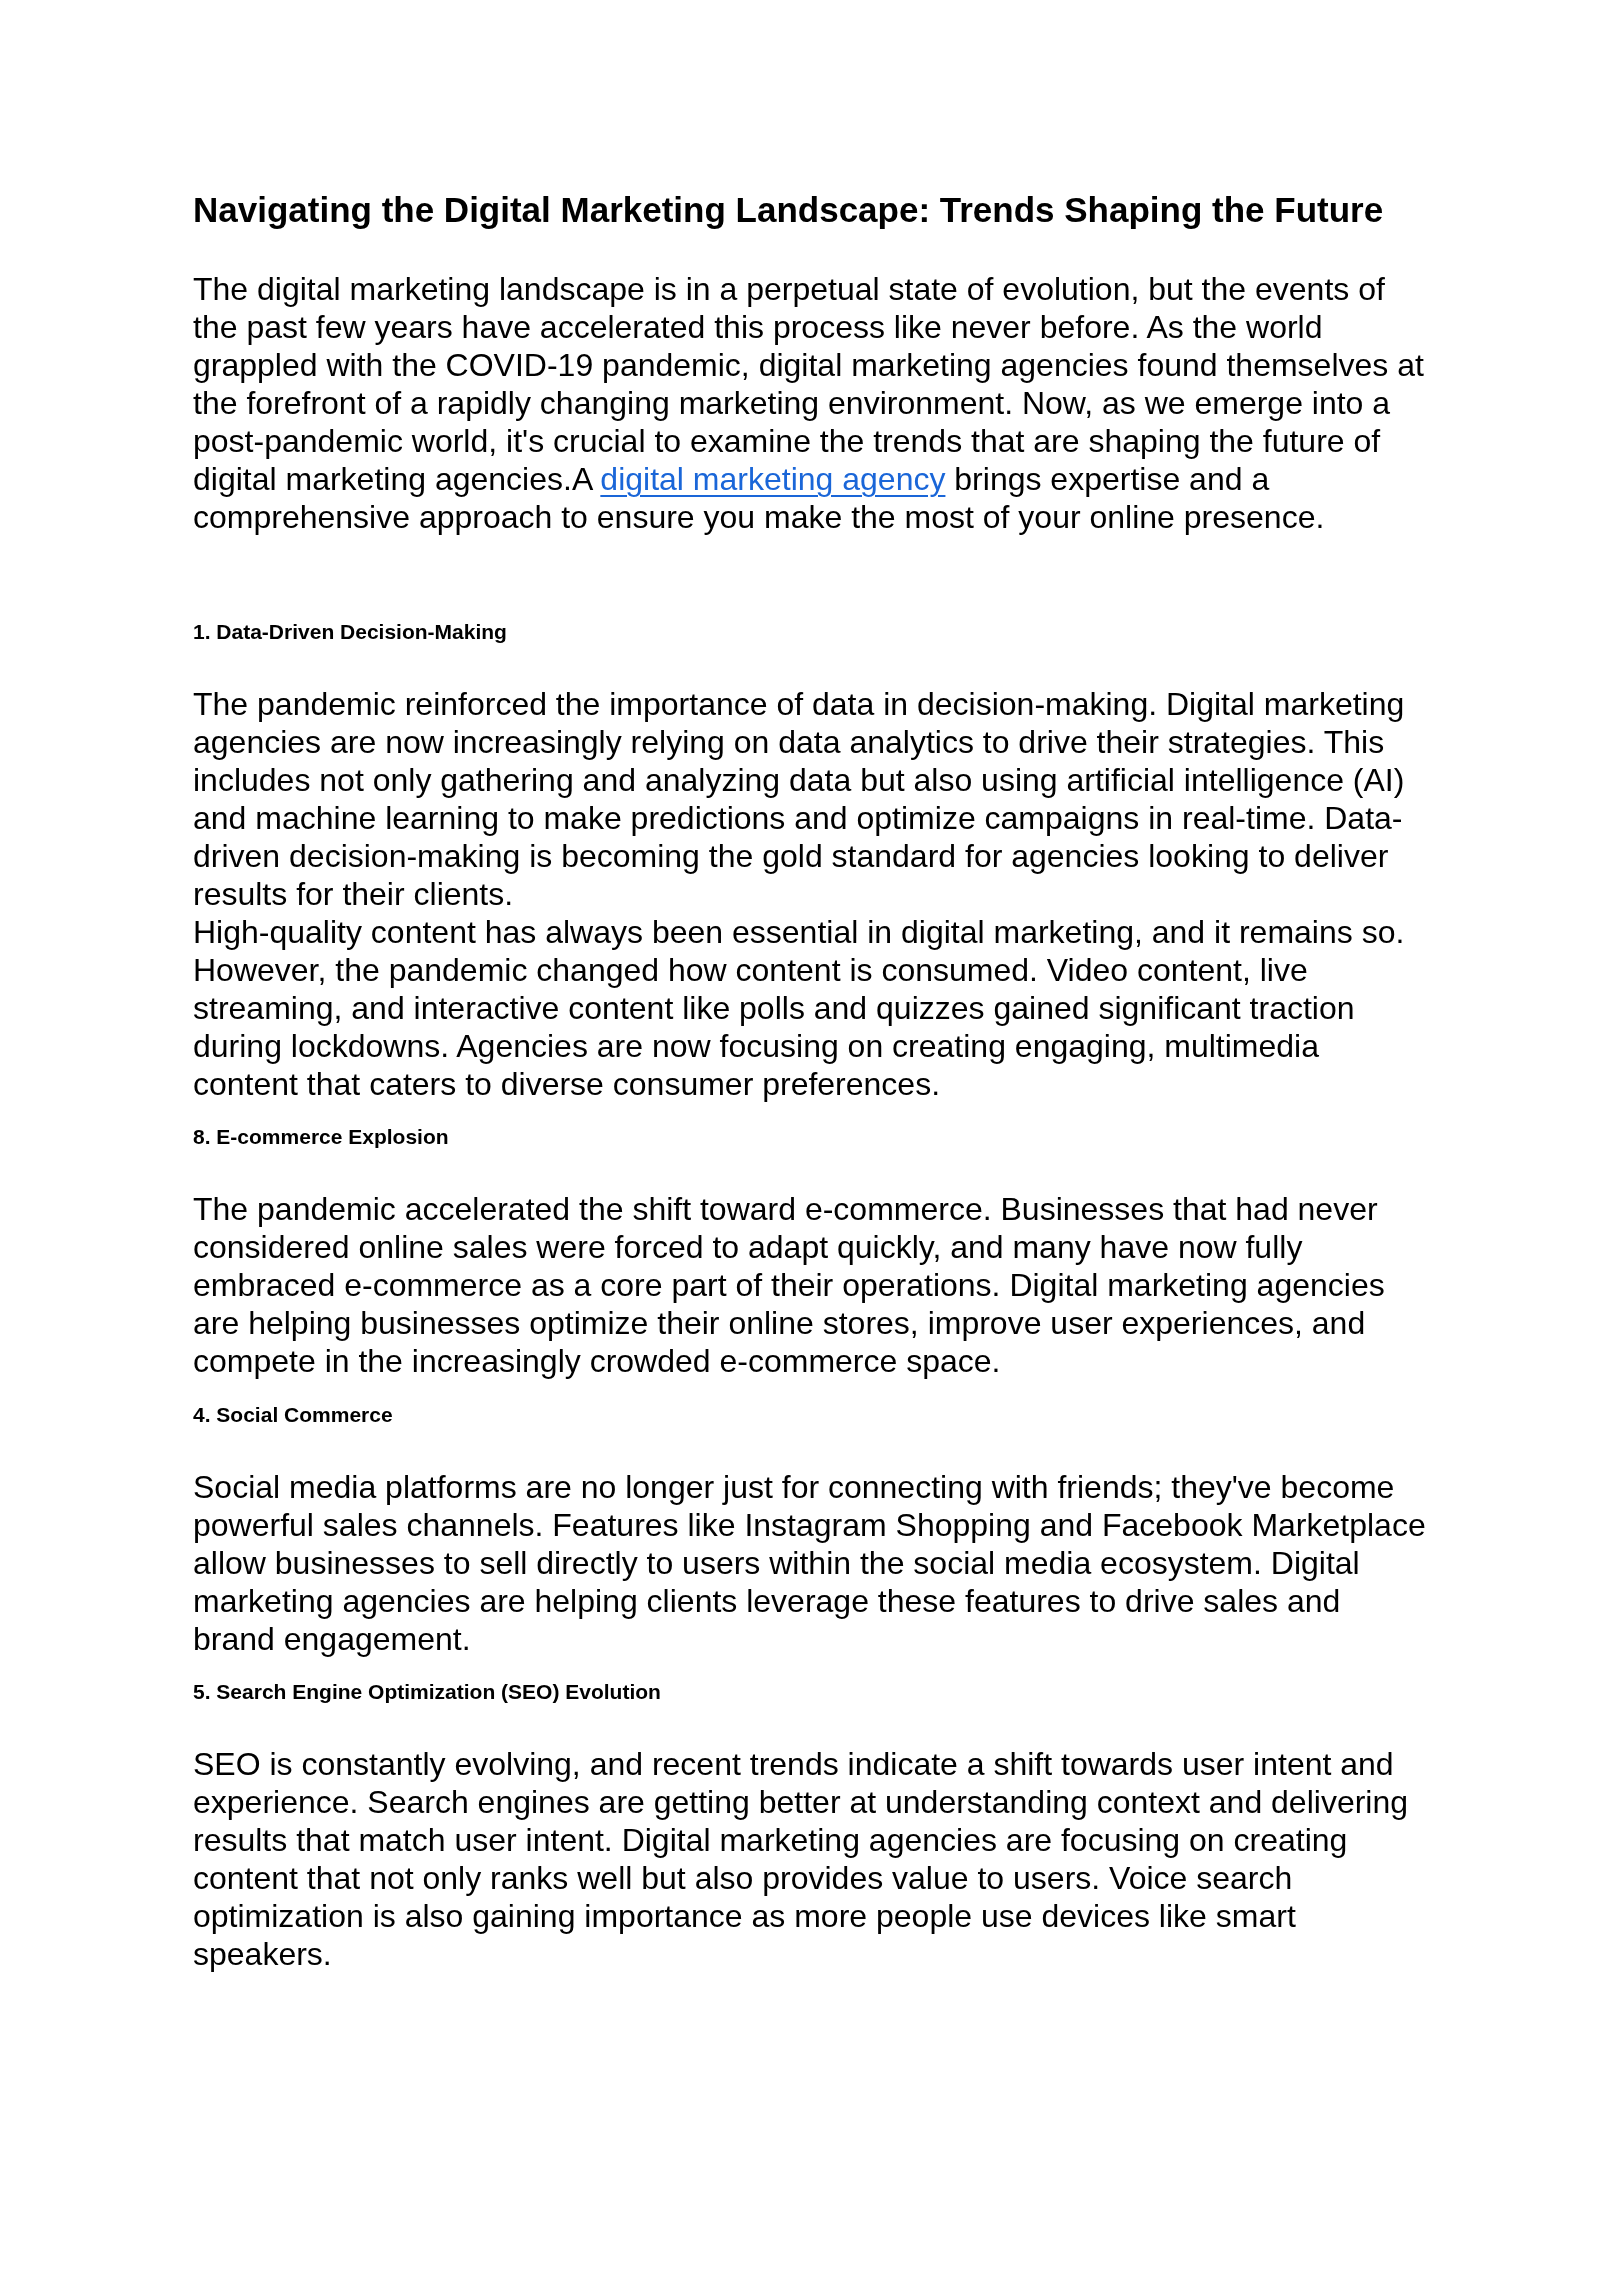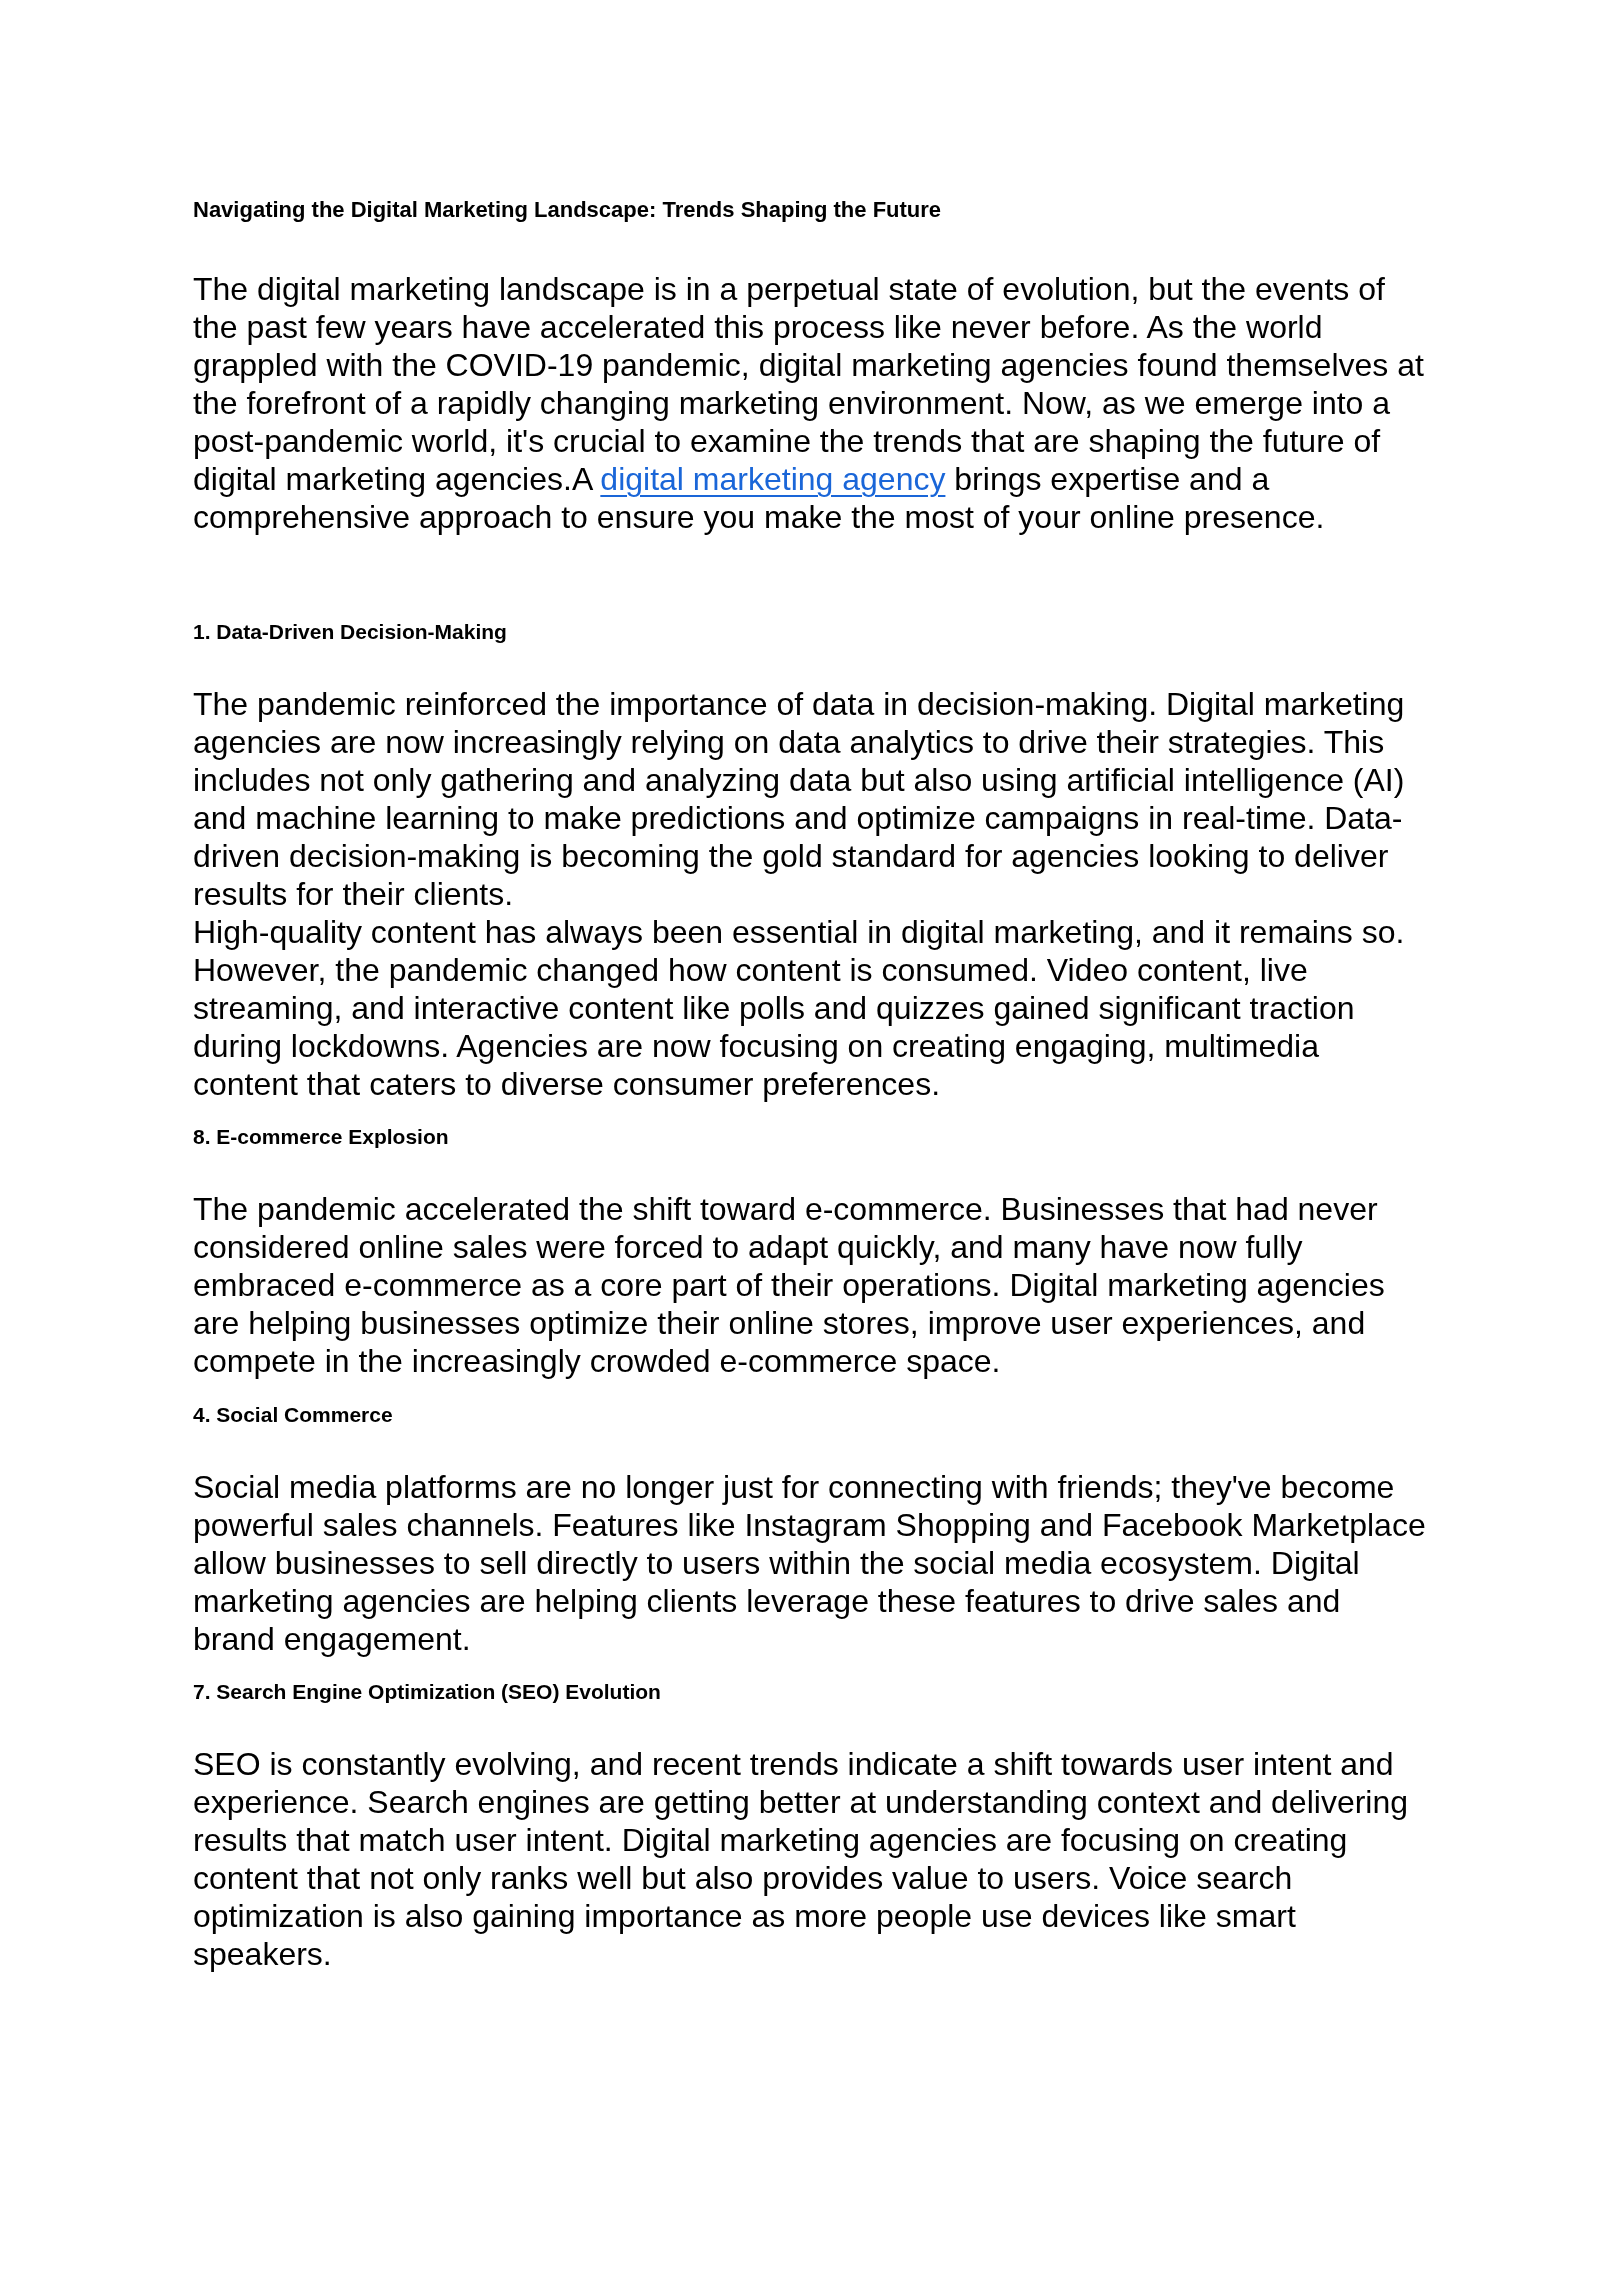--- a/index.html
+++ b/index.html
@@ -12,21 +12,21 @@
     width: 1624px;
     height: 2295px;
     box-sizing: border-box;
     background: #ffffff;
     padding: 191px 193px 0 193px;
     overflow: hidden;
     font-family: "Liberation Sans", "DejaVu Sans", sans-serif;
     color: #000000;
   }
   .doc-title {
-    font-size: 22px;
+    font-size: 35px;
     font-weight: 700;
     line-height: 38px;
     margin: 0 0 41px 0;
   }
   .body-text {
     font-size: 32px;
     font-weight: 400;
     line-height: 38px;
     margin: 0;
     text-align: left;
@@ -65,18 +65,18 @@
   <p class="body-text section-body">The pandemic reinforced the importance of data in decision-making. Digital marketing agencies are now increasingly relying on data analytics to drive their strategies. This includes not only gathering and analyzing data but also using artificial intelligence (AI) and machine learning to make predictions and optimize campaigns in real-time. Data-driven decision-making is becoming the gold standard for agencies looking to deliver results for their clients.</p>
 
   <p class="body-text section-body">High-quality content has always been essential in digital marketing, and it remains so. However, the pandemic changed how content is consumed. Video content, live streaming, and interactive content like polls and quizzes gained significant traction during lockdowns. Agencies are now focusing on creating engaging, multimedia content that caters to diverse consumer preferences.</p>
 
   <h2 class="section-heading">8. E-commerce Explosion</h2>
   <p class="body-text section-body">The pandemic accelerated the shift toward e-commerce. Businesses that had never considered online sales were forced to adapt quickly, and many have now fully embraced e-commerce as a core part of their operations. Digital marketing agencies are helping businesses optimize their online stores, improve user experiences, and compete in the increasingly crowded e-commerce space.</p>
 
   <h2 class="section-heading">4. Social Commerce</h2>
   <p class="body-text section-body">Social media platforms are no longer just for connecting with friends; they've become powerful sales channels. Features like Instagram Shopping and Facebook Marketplace allow businesses to sell directly to users within the social media ecosystem. Digital marketing agencies are helping clients leverage these features to drive sales and brand engagement.</p>
 
-  <h2 class="section-heading">7. Search Engine Optimization (SEO) Evolution</h2>
+  <h2 class="section-heading">5. Search Engine Optimization (SEO) Evolution</h2>
   <p class="body-text section-body">SEO is constantly evolving, and recent trends indicate a shift towards user intent and experience. Search engines are getting better at understanding context and delivering results that match user intent. Digital marketing agencies are focusing on creating content that not only ranks well but also provides value to users. Voice search optimization is also gaining importance as more people use devices like smart speakers.</p>
 
 
 </div>
 
 
 </body></html>

